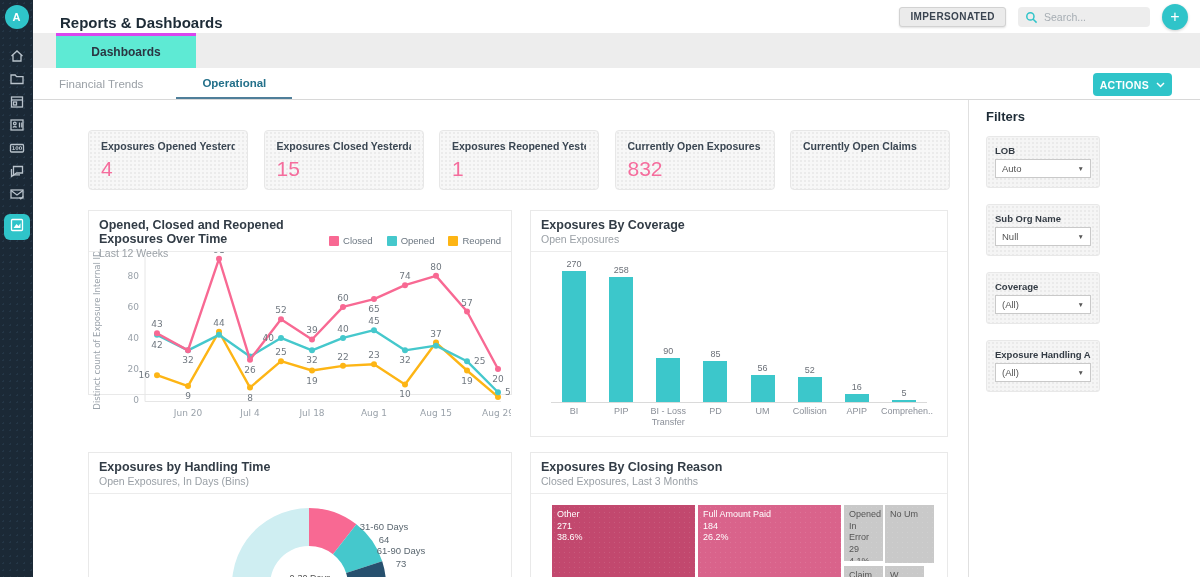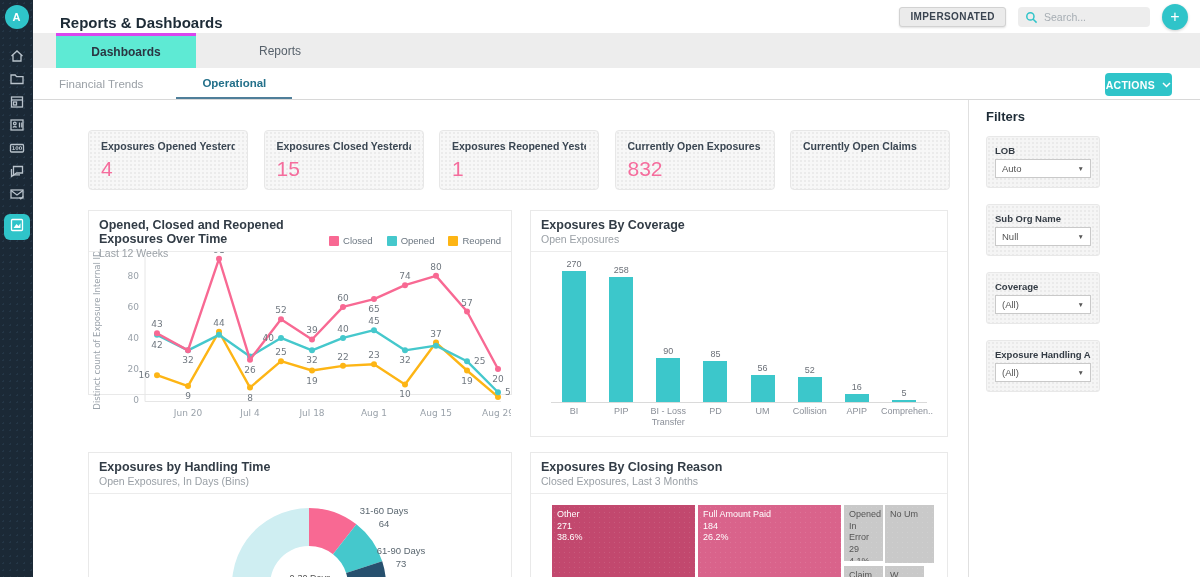--- a/index.html
+++ b/index.html
@@ -41,21 +41,21 @@
     font-size:12px; color:#57616b; cursor:pointer; }
   .tab.active { background:#5eead4; border-top:3px solid #d946ef; margin-left:23px;
     font-weight:bold; color:#2a3642; }
   .tab.plain { width:168px; }
   .subtabs { height:32px; background:#fff; border-bottom:1px solid #d8d8d8; display:flex;
     align-items:stretch; position:relative; }
   .subtab { display:flex; align-items:center; padding:0 26px; font-size:11.5px; color:#9aa0a6; cursor:pointer; }
   .subtab.active { color:#23708a; font-weight:bold; border-bottom:2px solid #4f7f9a; margin-left:7px; }
   .actions-btn { position:absolute; right:28px; top:5px; height:23px; background:#2fc4c9; color:#fff;
     border:none; border-radius:4px; font-size:10.5px; font-weight:bold; letter-spacing:.3px;
-    padding:0 1px; display:flex; align-items:center; gap:7px; cursor:pointer;
+    padding:0 7px; display:flex; align-items:center; gap:7px; cursor:pointer;
     font-family:"Liberation Sans",sans-serif; }
 
   
   .content { display:flex; height:477px; }
   .content-main { width:935px; padding:30px 18px 0 55px; }
   .filters-panel { flex:1; border-left:1px solid #e0e0e0; padding:9px 14px 0 17px; }
 
   
   .kpi-row { display:flex; justify-content:space-between; }
   .kpi-card { width:160px; height:60px; background:#f7f7f7;
@@ -187,21 +187,20 @@
       </svg>
       <input placeholder="Search..." style="">
     </div>
     <div class="plus-btn">
       <span>+</span>
     </div>
   </div>
 
   <div class="tabbar">
     <div class="tab active">Dashboards</div>
-    <div class="tab plain">Reports</div>
   </div>
 
   <div class="subtabs">
     <div class="subtab">Financial Trends</div>
     <div class="subtab active">Operational</div>
     <button class="actions-btn">
       <span>ACTIONS</span>
       <svg width="9" height="6" viewBox="0 0 9 6">
           <polyline points="1,1 4.5,4.5 8,1" fill="none" stroke="#fff" stroke-width="1.5"></polyline>
         </svg>
@@ -411,21 +410,21 @@
                 <div class="c-sub">Open Exposures, In Days (Bins)</div>
               </div>
             </div>
             <div class="donut-body">
               <svg id="donut-svg" width="424" height="170" viewBox="0 0 424 170">
                   <path d="M220 14 A77 77 0 0 1 267.4059336000757 30.323171972282402 L244.01079753770068 60.26758060933784 A39 39 0 0 0 220 52 Z" fill="#f86993"></path>
                   <path d="M267.4059336000757 30.323171972282402 A77 77 0 0 1 293.2313517547268 67.20569143312905 L257.09120413551096 78.94833721937705 A39 39 0 0 0 244.01079753770068 60.26758060933784 Z" fill="#45c8cc"></path>
                   <path d="M293.2313517547268 67.20569143312905 A77 77 0 0 1 280.6768280277176 138.40593360007568 L250.73241939066216 115.01079753770067 A39 39 0 0 0 257.09120413551096 78.94833721937705 Z" fill="#27506e"></path>
                   <path d="M146.7686482452732 114.79430856687095 A77 77 0 0 1 220 14 L220 52 A39 39 0 0 0 182.908795864489 103.05166278062295 Z" fill="#cfeef2"></path>
                 </svg>
-              <div class="callout" style="left:295px; top:10px;">
+              <div class="callout" style="left:295px; top:26px;">
                 <div>31-60 Days</div>
                 <div>64</div>
               </div>
               <div class="callout" style="left:312px; top:50px;">
                 <div>61-90 Days</div>
                 <div>73</div>
               </div>
               <div class="center-label" style="left:221px; top:79px;">0-30 Days</div>
             </div>
           </div>

